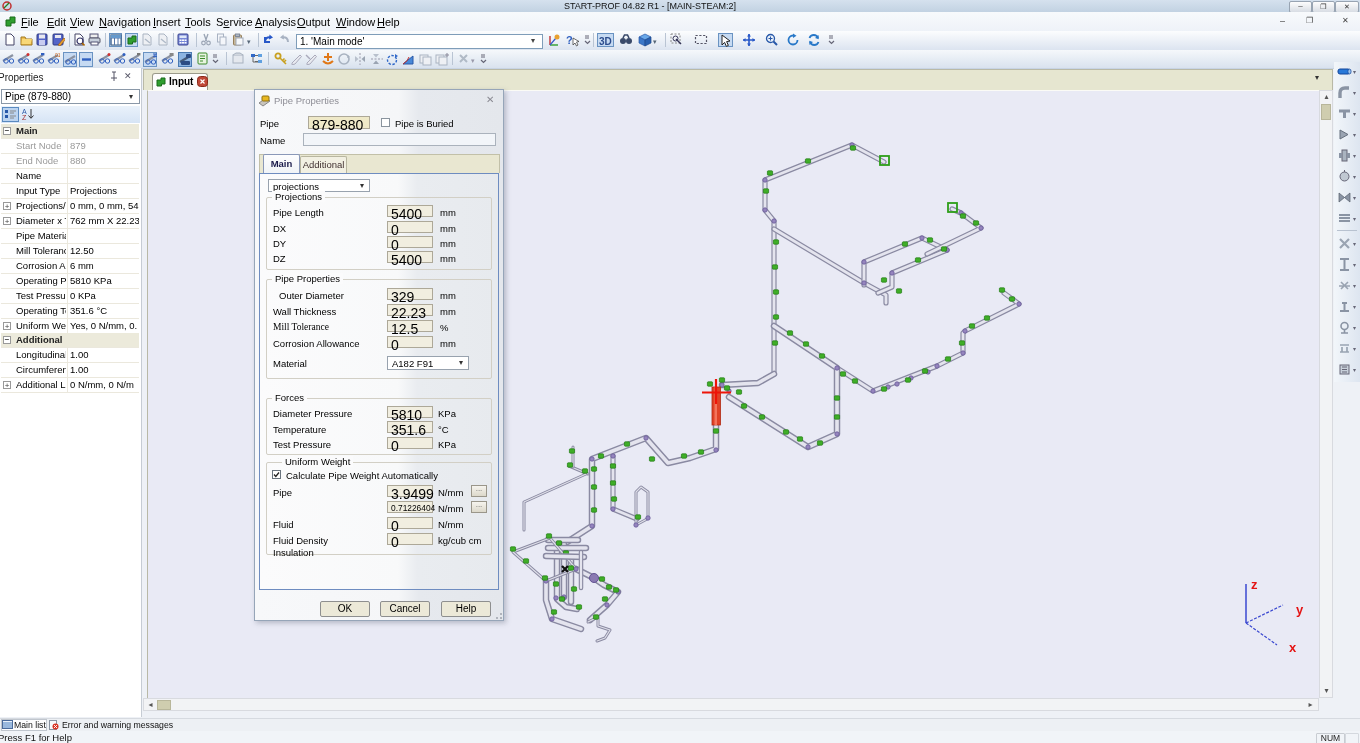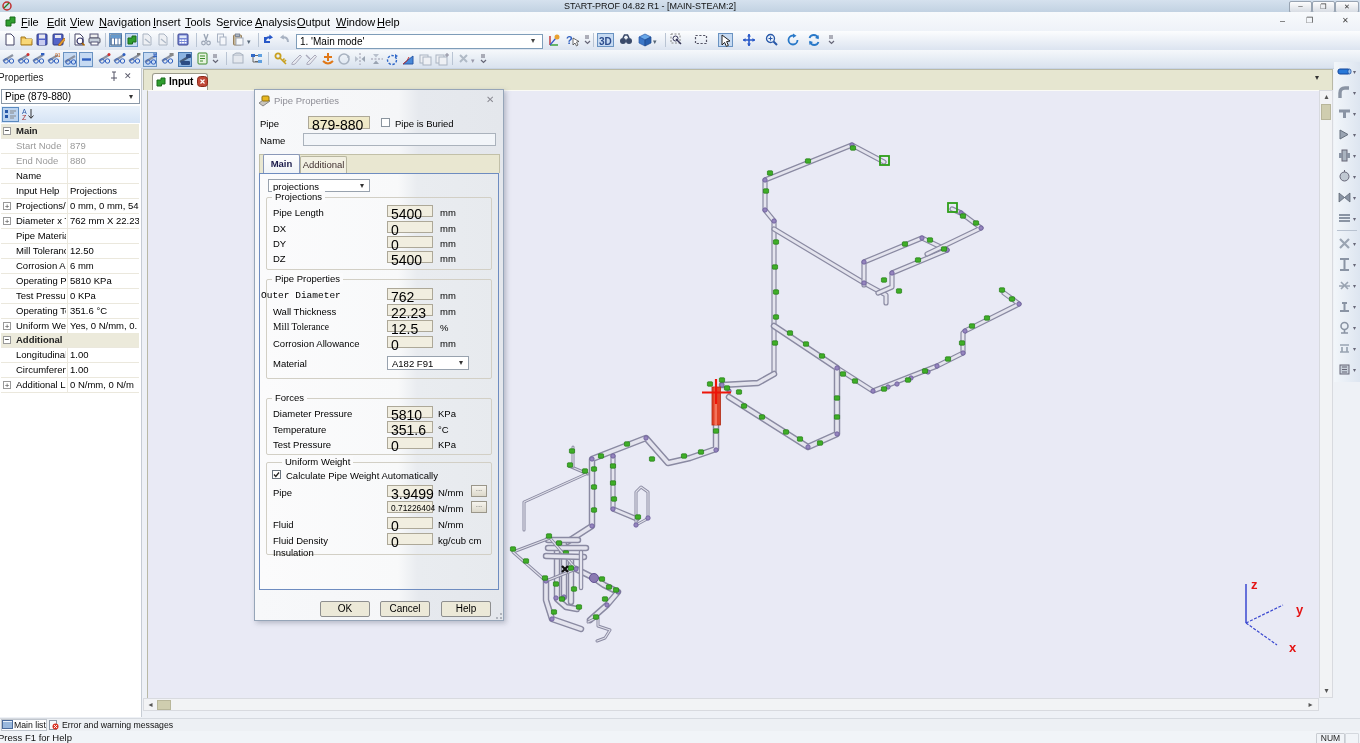--- a/index.html
+++ b/index.html
@@ -565,21 +565,21 @@
     <span class="plabel gray">End Node</span>
     <span class="pval gray">880</span>
     <span style="position:absolute;left:66px;top:0;width:1px;height:15px;background:#ebe8dd;"></span>
   </div>
 <div class="prow" style="left:1px;top:169px;">
     <span class="plabel">Name</span>
     <span class="pval"></span>
     <span style="position:absolute;left:66px;top:0;width:1px;height:15px;background:#ebe8dd;"></span>
   </div>
 <div class="prow" style="left:1px;top:184px;">
-    <span class="plabel">Input Help</span>
+    <span class="plabel">Input Type</span>
     <span class="pval">Projections</span>
     <span style="position:absolute;left:66px;top:0;width:1px;height:15px;background:#ebe8dd;"></span>
   </div>
 <div class="prow" style="left:1px;top:199px;">
     <span class="pm">+</span>
     <span class="plabel">Projections/a</span>
     <span class="pval">0 mm, 0 mm, 54</span>
     <span style="position:absolute;left:66px;top:0;width:1px;height:15px;background:#ebe8dd;"></span>
   </div>
 <div class="prow" style="left:1px;top:214px;">
@@ -1002,22 +1002,22 @@
     <div class="dfield" style="left:132px;top:131px;width:46px;height:12px;">0</div>
     <div class="dlabel" style="left:185px;top:133px;">mm</div>
     <div class="dlabel" style="left:18px;top:148px;">DY</div>
     <div class="dfield" style="left:132px;top:146px;width:46px;height:12px;">0</div>
     <div class="dlabel" style="left:185px;top:148px;">mm</div>
     <div class="dlabel" style="left:18px;top:163px;">DZ</div>
     <div class="dfield" style="left:132px;top:161px;width:46px;height:12px;">5400</div>
     <div class="dlabel" style="left:185px;top:163px;">mm</div>
     <div class="dgroup" style="left:11px;top:189px;width:226px;height:100px;"></div>
     <div class="abs" style="left:17px;top:183px;font-size:9.5px;background:#fbfbfc;padding:0 3px;">Pipe Properties</div>
-    <div class="dlabel" style="left:6px;top:200px;font-family:Liberation Mono, monospace;">Outer Diameter</div>
-    <div class="dfield" style="left:132px;top:198px;width:46px;height:12px;">762</div>
+    <div class="dlabel" style="left:24px;top:200px;">Outer Diameter</div>
+    <div class="dfield" style="left:132px;top:198px;width:46px;height:12px;">329</div>
     <div class="dlabel" style="left:185px;top:200px;">mm</div>
     <div class="dlabel" style="left:18px;top:216px;">Wall Thickness</div>
     <div class="dfield" style="left:132px;top:214px;width:46px;height:12px;">22.23</div>
     <div class="dlabel" style="left:185px;top:216px;">mm</div>
     <div class="dlabel" style="left:18px;top:232px;font-family:Liberation Serif, serif;">Mill Tolerance</div>
     <div class="dfield" style="left:132px;top:230px;width:46px;height:12px;">12.5</div>
     <div class="dlabel" style="left:185px;top:232px;">%</div>
     <div class="dlabel" style="left:18px;top:248px;">Corrosion Allowance</div>
     <div class="dfield" style="left:132px;top:246px;width:46px;height:12px;">0</div>
     <div class="dlabel" style="left:185px;top:248px;">mm</div>

